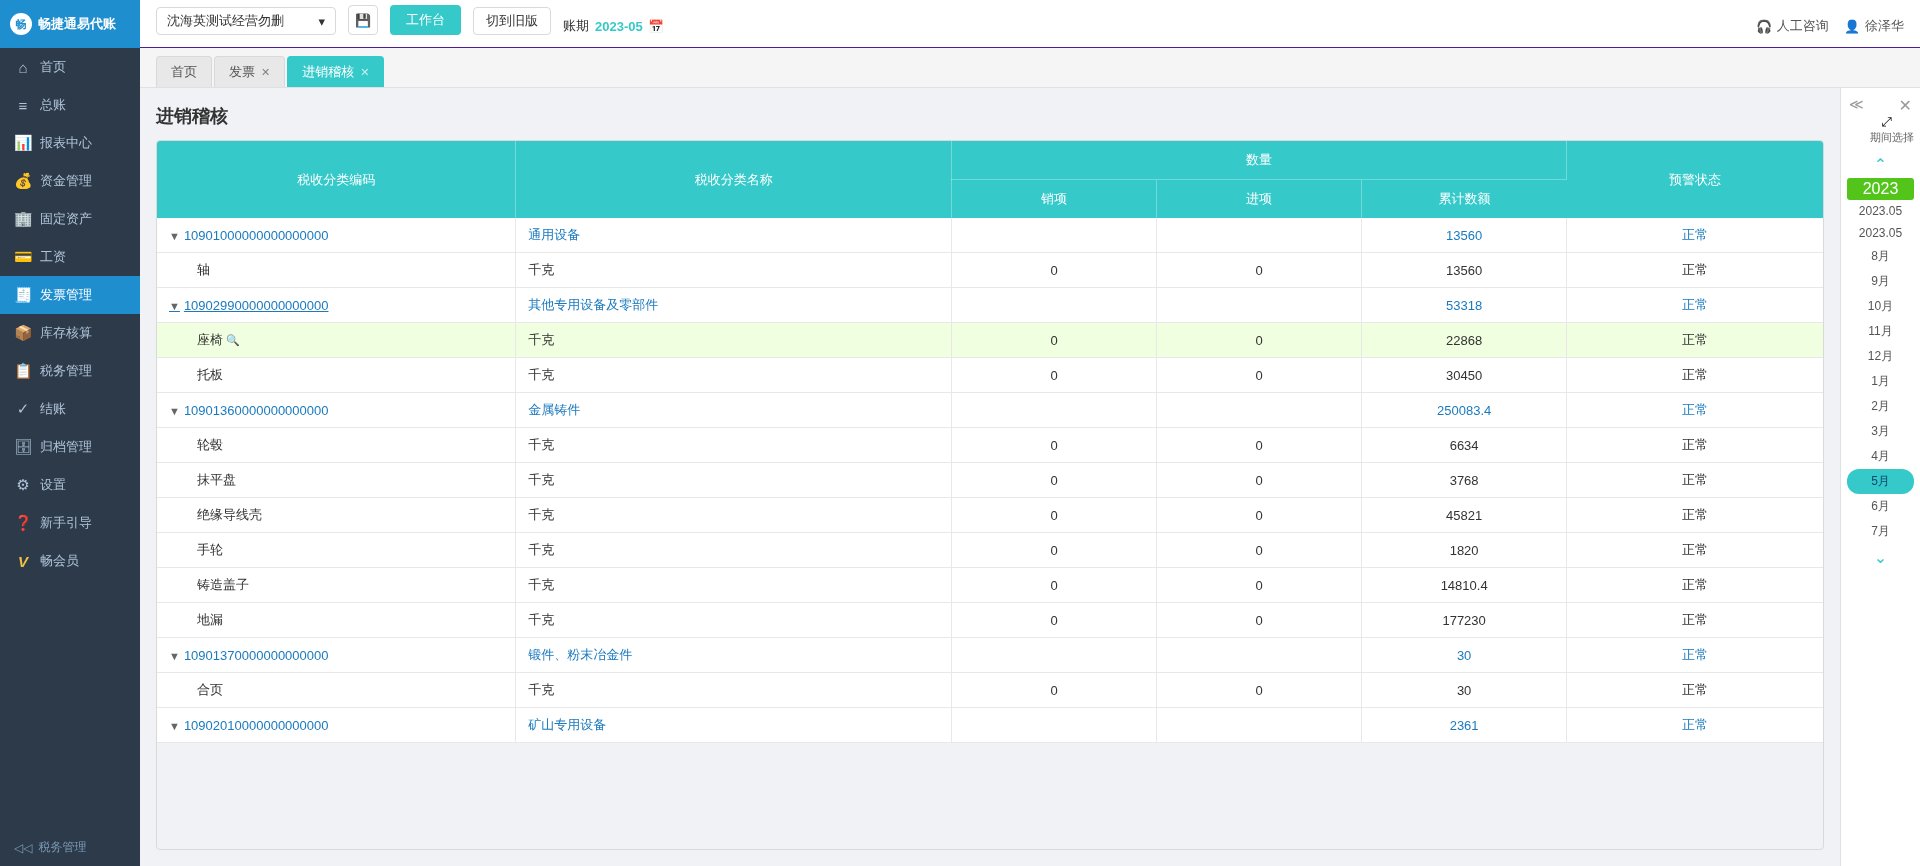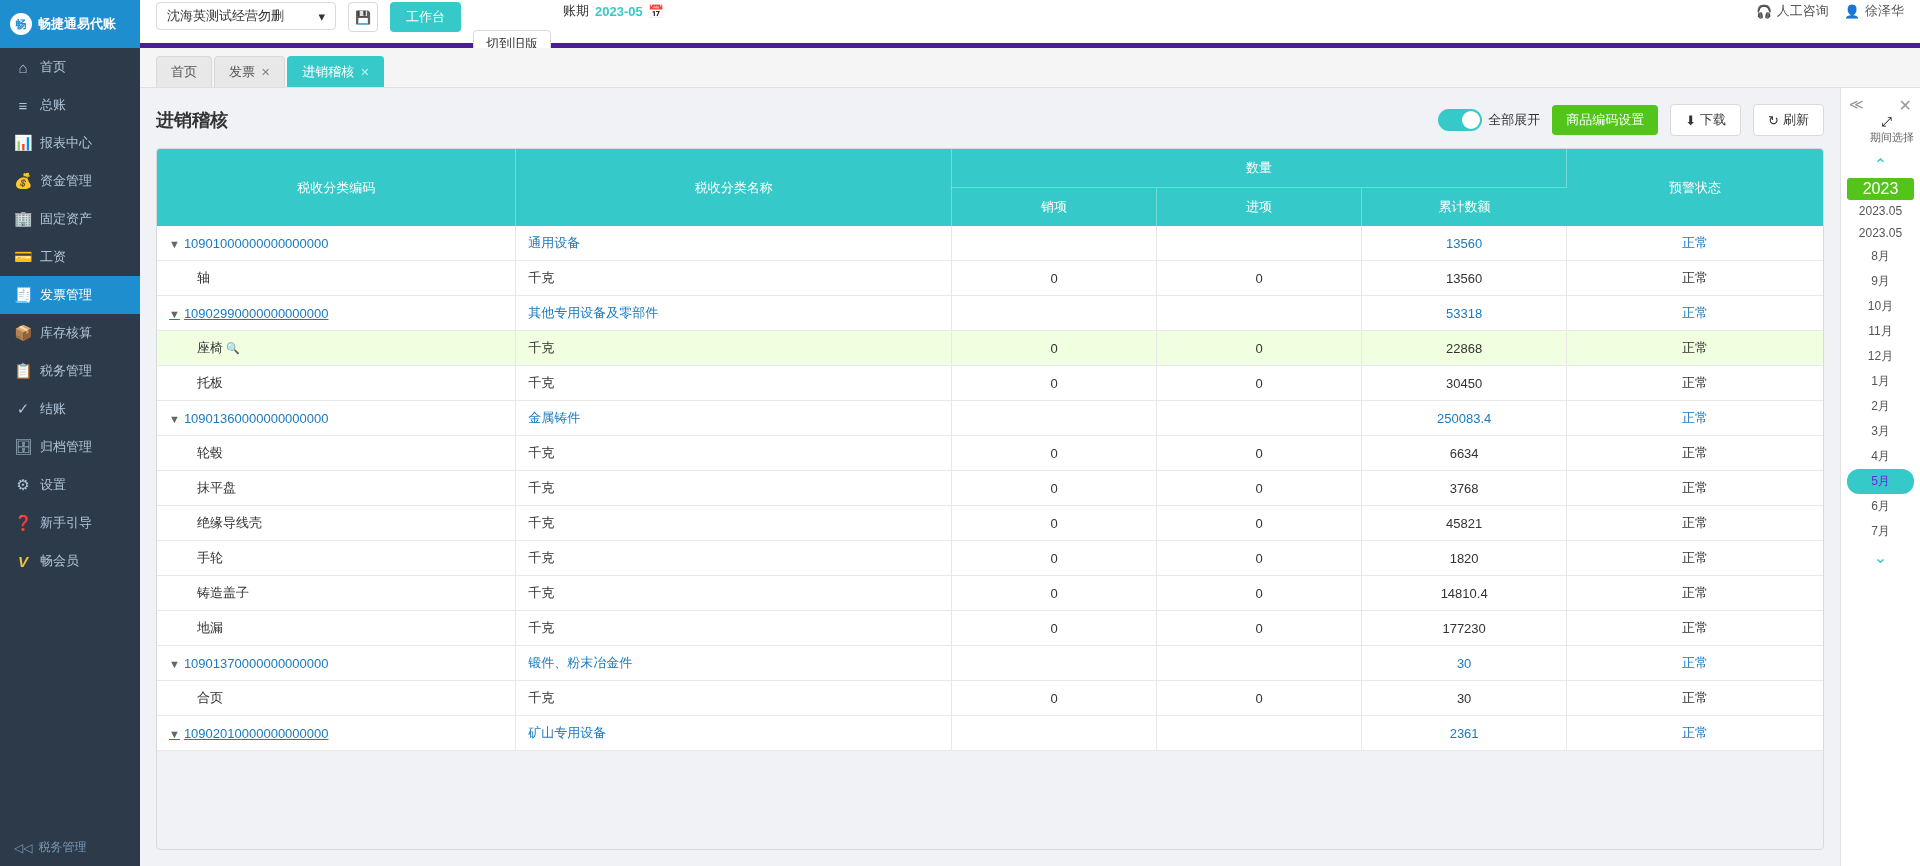--- a/index.html
+++ b/index.html
@@ -65,24 +65,24 @@
       flex-direction: column;
       height: 100%;
       overflow: hidden;
     }
 
     
     .topbar {
       background: white;
       height: 48px;
       display: flex;
-      align-items: flex-start;
-      padding: 2px 16px;
+      align-items: flex-end;
+      padding: 12px 16px;
       gap: 12px;
-      border-bottom: 5px solid #4c1d95;
+      border-bottom: 1px solid #4c1d95;
       flex-shrink: 0;
     }
     .company-selector {
       display: flex;
       align-items: center;
       gap: 6px;
       color: #333;
       font-size: 13px;
       cursor: pointer;
       border: 1px solid #d9d9d9;
@@ -336,21 +336,21 @@
     .period-item {
       padding: 4px 6px;
       text-align: center;
       font-size: 12px;
       color: #555;
       cursor: pointer;
       border-radius: 3px;
     }
     .period-item.active {
       background: #36c9c9;
-      color: #6d28d9;
+      color: #0c4a6e;
       border-radius: 12px;
     }
     .period-item.year-badge {
       background: #52c41a;
       color: white;
       border-radius: 3px;
       font-size: 16px;
       padding: 2px 4px;
     }
     .period-scroll-up, .period-scroll-down {
@@ -475,37 +475,20 @@
       <span class="tab-close">✕</span>
     </div>
   </div>
 
   <div class="content-area">
 
     <div class="page-content">
 
       <div class="page-header">
         <h2 class="page-title">进销稽核</h2>
-        <div class="page-actions">
-          <div class="toggle-switch">
-            <div class="toggle-track">
-              <div class="toggle-thumb"></div>
-            </div>
-            <span>全部展开</span>
-          </div>
-          <button class="btn-primary">商品编码设置</button>
-          <button class="btn-default">
-            <span>⬇</span>
-            <span>下载</span>
-          </button>
-          <button class="btn-default">
-            <span>↻</span>
-            <span>刷新</span>
-          </button>
-        </div>
       </div>
 
       <div class="table-wrapper">
         <table>
           <thead>
             <tr class="th-group">
               <th rowspan="2" style="width:280px;vertical-align:middle;">税收分类编码</th>
               <th rowspan="2" style="width:340px;vertical-align:middle;">税收分类名称</th>
               <th colspan="3">数量</th>
               <th rowspan="2" style="width:200px;vertical-align:middle;">预警状态</th>
@@ -651,21 +634,21 @@
     <td class="td-left" style="padding-left:40px;">
       合页
     </td>
     <td>千克</td>
     <td class="td-center">0</td>
     <td class="td-center">0</td>
     <td class="td-center">30</td>
     <td class="td-center status-normal">正常</td>
   </tr>
               <tr class="category-row">
-    <td class="td-left" style="color:#1a7abf;text-decoration:underline;">
+    <td class="td-left" style="color:#1a7abf;">
       <span class="expand-icon">▼</span>10902010000000000000
     </td>
     <td>矿山专用设备</td>
     <td class="td-center"></td>
     <td class="td-center"></td>
     <td class="td-center">2361</td>
     <td class="td-center status-normal">正常</td>
   </tr>
             </tbody>
         </table>

